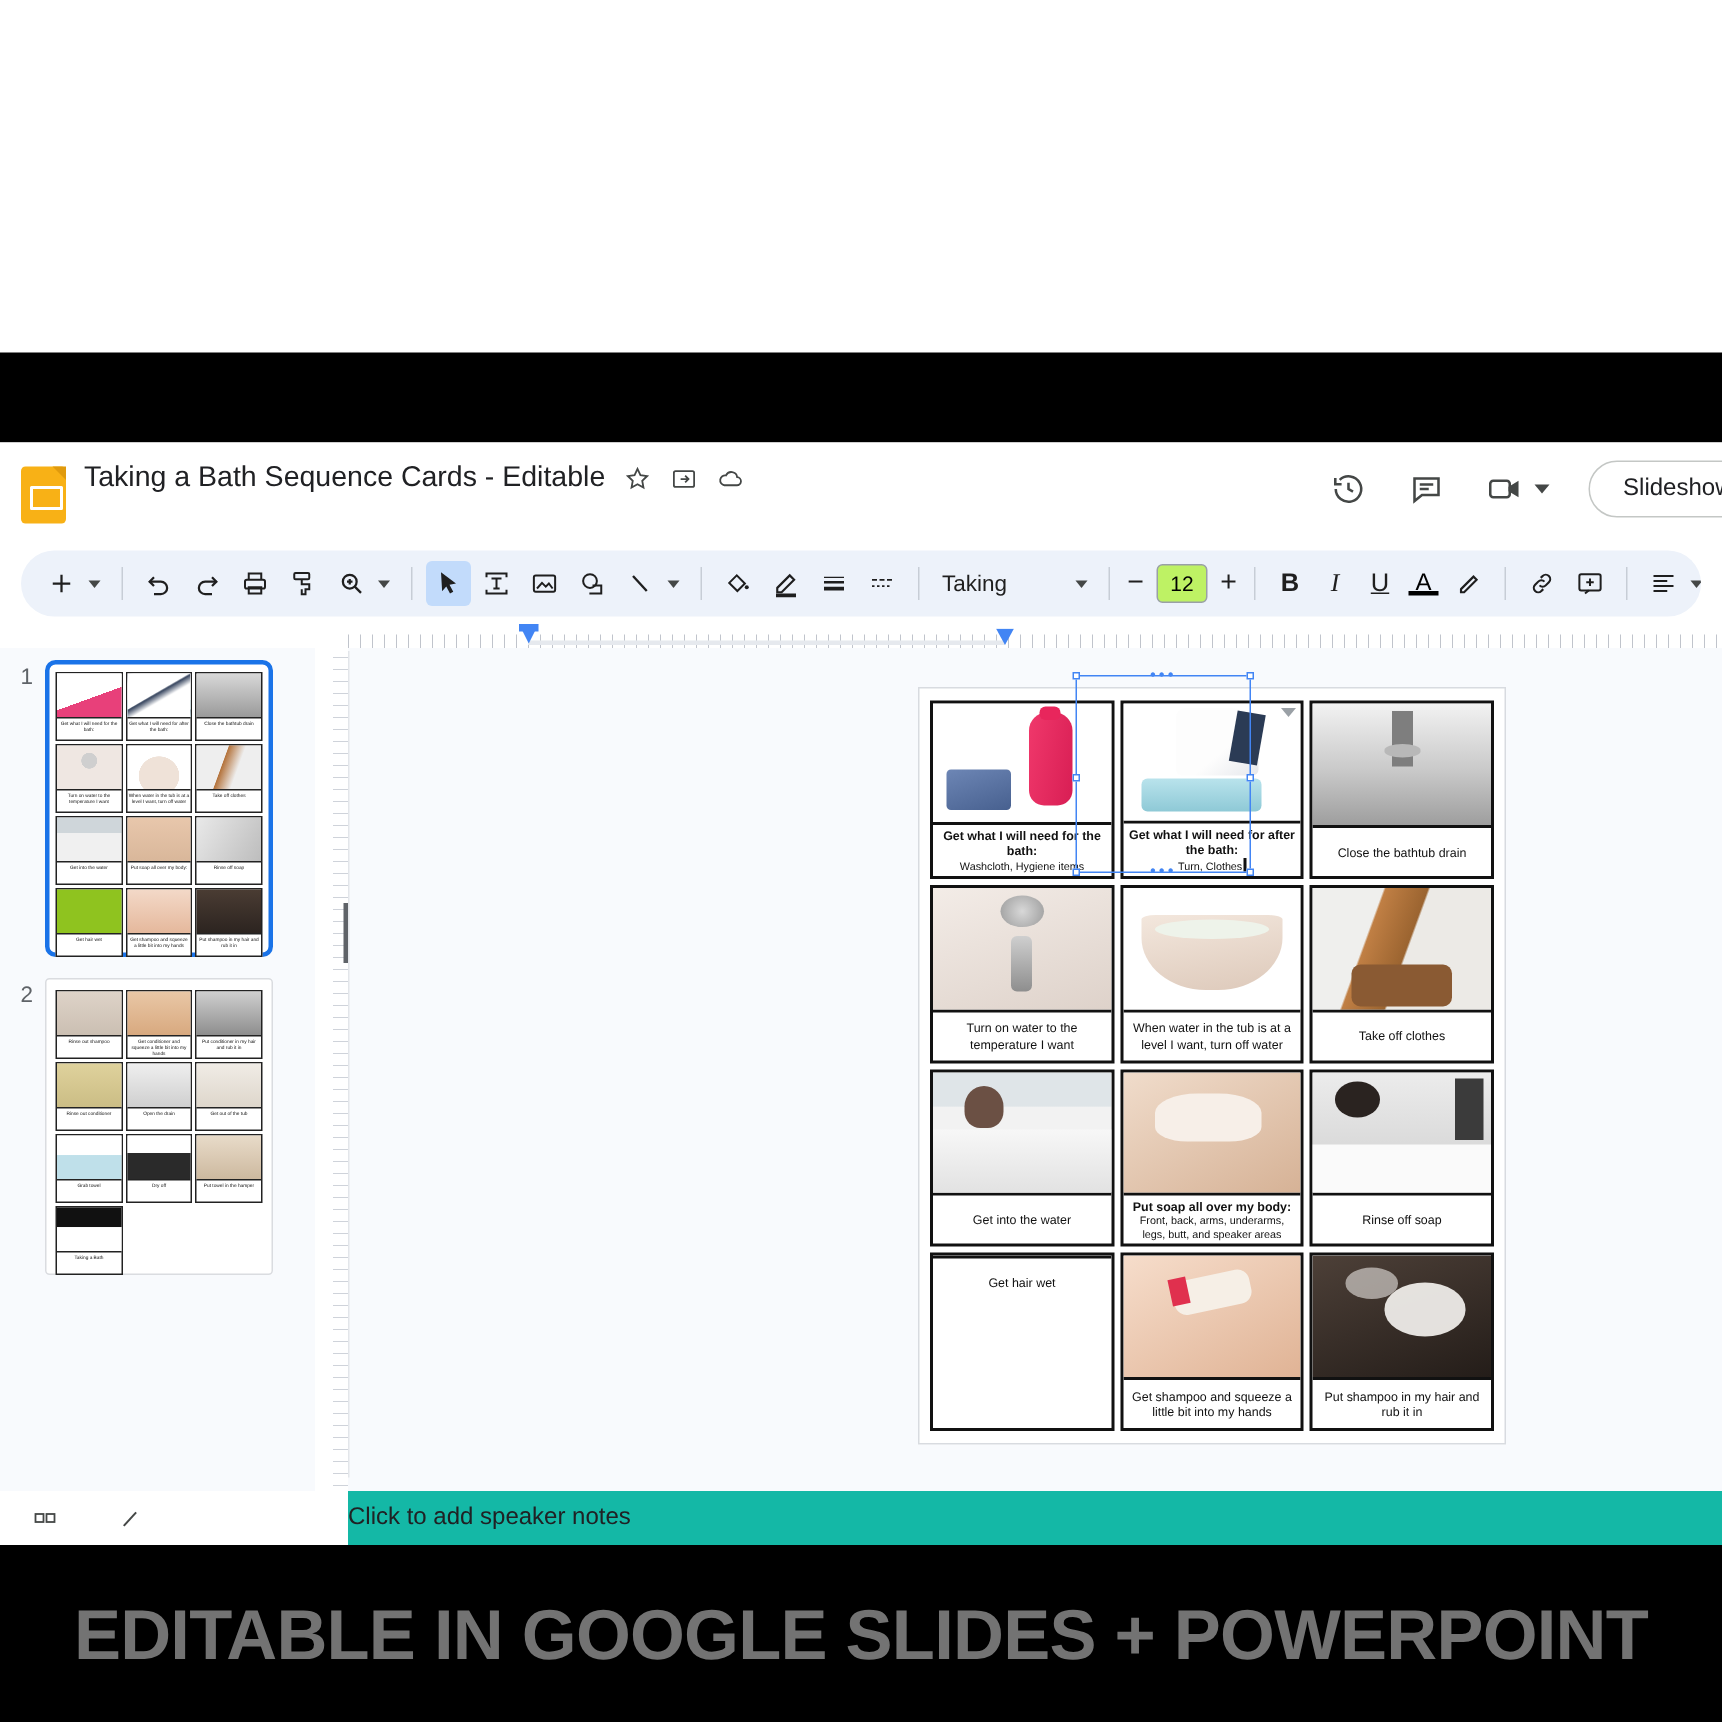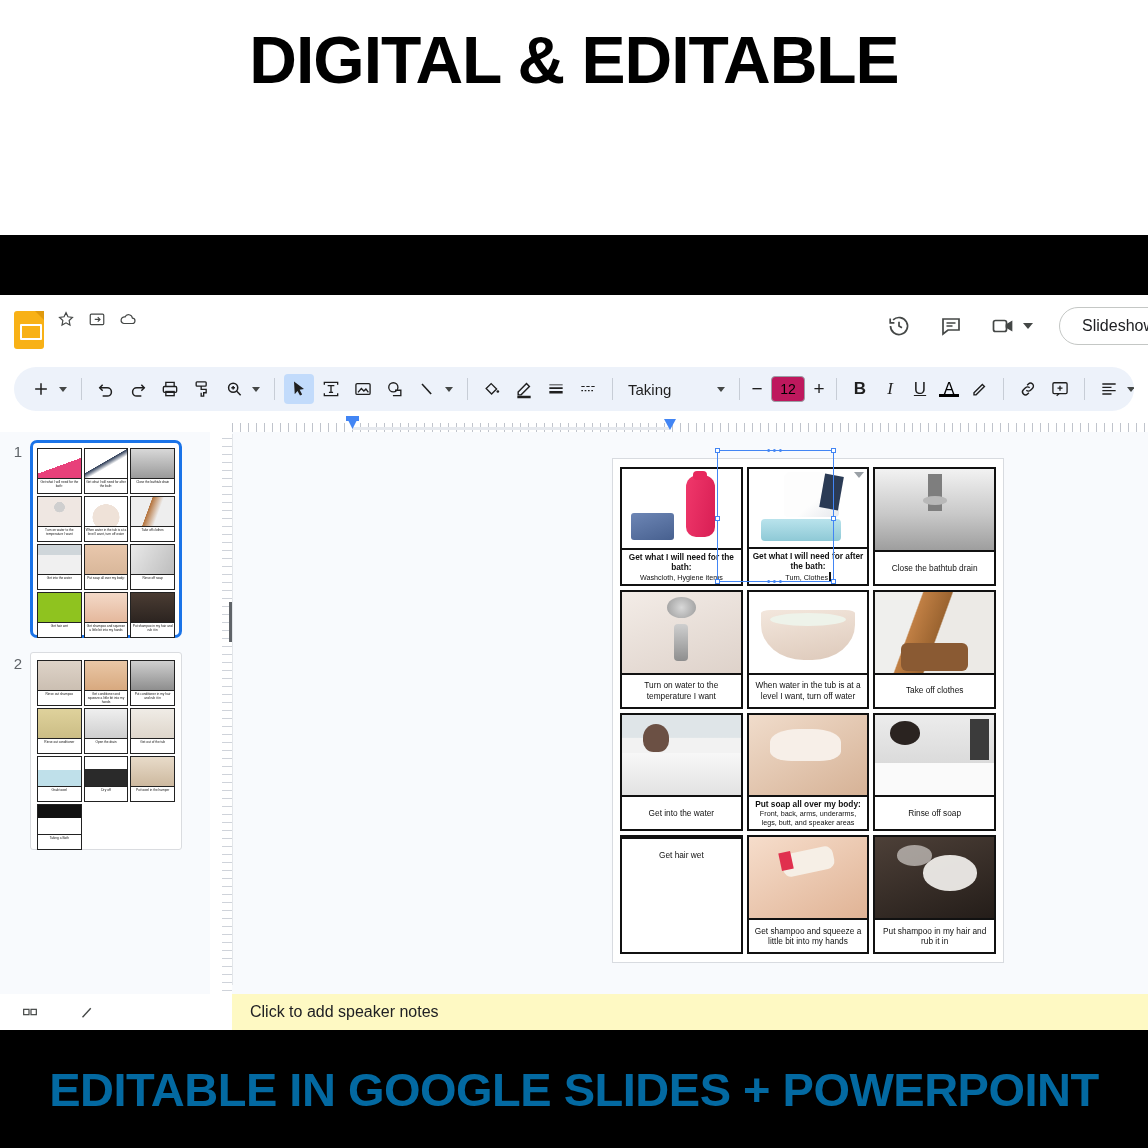--- a/index.html
+++ b/index.html
@@ -81,21 +81,21 @@
     display: flex; align-items: center; padding: 0 12px; gap: 2px; overflow: hidden;
   }
   .tb { width: 30px; height: 30px; display:flex; align-items:center; justify-content:center; border-radius: 4px; color:#1f1f1f; flex:0 0 auto;}
   .tb svg { width: 20px; height: 20px; }
   .tb.active { background: #c2dbfb; }
   .tb-caret { width: 0; height: 0; border-left: 4px solid transparent; border-right: 4px solid transparent; border-top: 5px solid #444746; margin: 0 5px 0 1px; flex:0 0 auto;}
   .tb-sep { width: 1px; height: 22px; background: #c7cdd6; margin: 0 7px; flex:0 0 auto;}
   .font-box { display:flex; align-items:center; width: 108px; justify-content: space-between; padding-left: 6px; flex:0 0 auto;}
   .font-name { font-size: 15px; color: #1f1f1f; }
   .fs-ctrl { display: flex; align-items: center; gap: 6px; flex:0 0 auto;}
-  .fs-val { width: 34px; height: 26px; border: 1px solid #9aa0a6; border-radius: 4px; display:flex; align-items:center; justify-content:center; font-size: 14px; background: #be185d;}
+  .fs-val { width: 34px; height: 26px; border: 1px solid #9aa0a6; border-radius: 4px; display:flex; align-items:center; justify-content:center; font-size: 14px; background: #bef264;}
   .fs-pm { font-size: 19px; color: #1f1f1f; width: 16px; text-align: center; }
   .tb-txt { font-size: 17px; width: 28px; text-align:center; color:#1f1f1f; flex:0 0 auto;}
   .tb-txt.b { font-weight: 700; }
   .tb-txt.i { font-style: italic; font-family: "Liberation Serif", serif; }
   .tb-txt.u { text-decoration: underline; }
   .tb-a { position: relative; width: 26px; text-align:center; font-size: 16px; flex:0 0 auto;}
   .tb-a::after { content:""; position:absolute; left:3px; right:3px; bottom:1px; height:3px; background:#000;}
 
   
   .ruler-h { position: relative; height: 16px; margin-left: 232px; margin-top: 5px; }
@@ -163,45 +163,45 @@
   .caret-sm { position:absolute; right: 3px; top: 3px; width:0;height:0;
     border-left:5px solid transparent;border-right:5px solid transparent;border-top:6px solid #9aa0a6;}
   .text-cursor { display:inline-block; width: 1.5px; height: 9px; background:#111; vertical-align: -1px; margin-left: 1px;}
 
   
   .notes {
     position: absolute; left: 0; bottom: 0; width: 1148px; height: 36px; display: flex; align-items: center;
   }
   .notes-left { width: 232px; height: 36px; background: #fff; position: relative; display:flex; align-items:center; padding-left: 22px; gap: 40px;}
   .mini-ico { color: #444746; display:flex; align-items:center;}
-  .notes-field { flex: 1; height: 36px; background: #fef9c3; display:flex; align-items:center; padding-left: 18px; font-size: 16px; color: #202124;}
+  .notes-field { flex: 1; height: 36px; background: #14b8a6; display:flex; align-items:center; font-size: 16px; color: #202124;}
 
   
   .black-bar-bottom {
     position: absolute; left: 0; bottom: 0; width: 1148px; height: 118px; background: #000;
     display: flex; align-items: center; justify-content: center;
   }
-  .promo-bottom-text { color: #0369a1; font-size: 47px; font-weight: 700; letter-spacing: -0.5px; }
+  .promo-bottom-text { color: #737373; font-size: 47px; font-weight: 700; letter-spacing: -0.5px; }
 </style>
 </head>
 <body>
 
 <div class="page">
 
   <div class="promo-top">
-    <div class="promo-title">DIGITAL &amp; EDITABLE</div>
   </div>
   <div class="black-bar-top"></div>
 
   <div class="app">
 
     <div class="g-header">
       <div class="slides-logo"></div>
       <div class="title-col">
         <div class="title-row">
+          <span class="doc-title">Taking a Bath Sequence Cards - Editable</span>
           <span class="hicon">
             <svg viewBox="0 0 24 24" fill="none" stroke="currentColor" stroke-width="1.6">
                 <path d="M12 3.5l2.6 5.5 6 .8-4.4 4.2 1.1 6-5.3-2.9-5.3 2.9 1.1-6L3.4 9.8l6-.8z"></path>
               </svg>
           </span>
           <span class="hicon">
             <svg viewBox="0 0 24 24" fill="none" stroke="currentColor" stroke-width="1.6">
                 <rect x="3" y="5.5" width="18" height="14" rx="1.5"></rect>
                 <path d="M9 12.5h7M13 9.5l3 3-3 3"></path>
               </svg>

